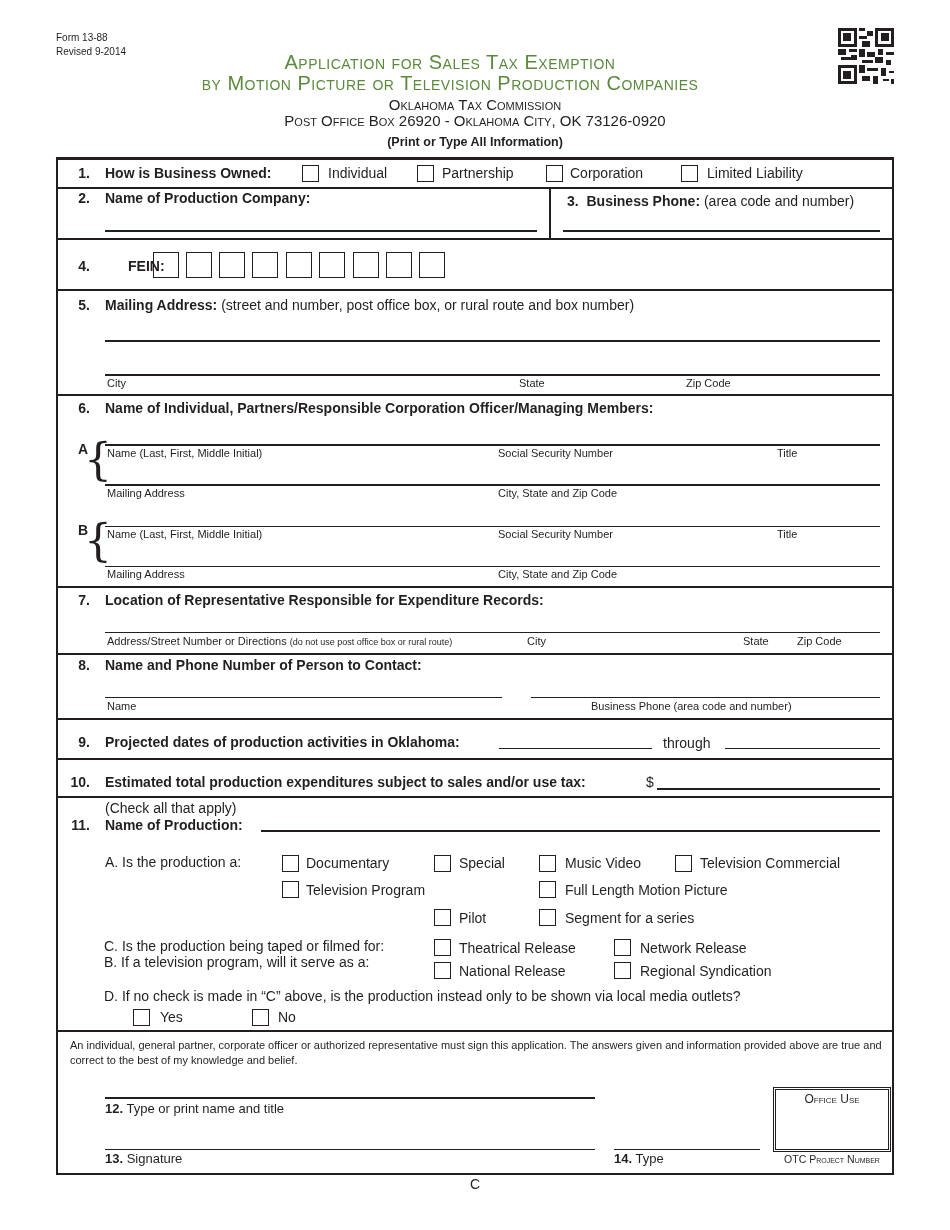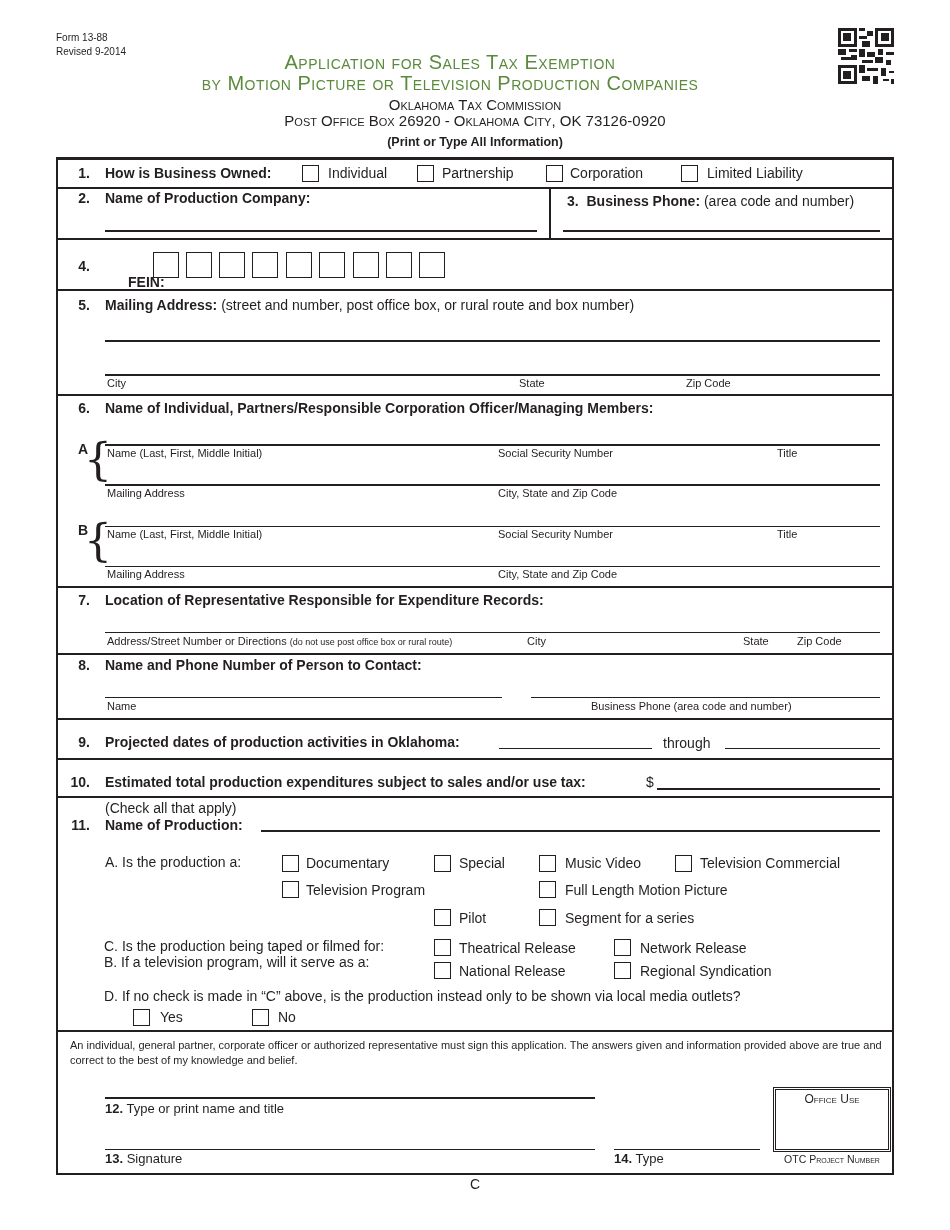--- a/index.html
+++ b/index.html
@@ -100,21 +100,21 @@
 <div class="vline" style="left:549px; top:188px; height:50px;"></div>
 <div class="lbl" style="left:567px; top:193px;">
   <b>3.</b>&nbsp;
   <b>Business Phone:</b>
   <span>(area code and number)</span>
 </div>
 <div class="uline" style="left:563px; top:230px; width:317px;"></div>
 <div class="hline" style="top:238px;"></div>
 
 <div class="num" style="left:60px; top:258px;">4.</div>
-<div class="lbl bold" style="left:105px; top:274px;padding-left:23px;">FEIN:</div>
+<div class="lbl bold" style="left:105px; top:258px;padding-left:23px;">FEIN:</div>
 <div class="fein" style="left:153px;"></div>
 <div class="fein" style="left:186px;"></div>
 <div class="fein" style="left:219px;"></div>
 <div class="fein" style="left:252px;"></div>
 <div class="fein" style="left:286px;"></div>
 <div class="fein" style="left:319px;"></div>
 <div class="fein" style="left:353px;"></div>
 <div class="fein" style="left:386px;"></div>
 <div class="fein" style="left:419px;"></div>
 <div class="hline" style="top:289px;"></div>

